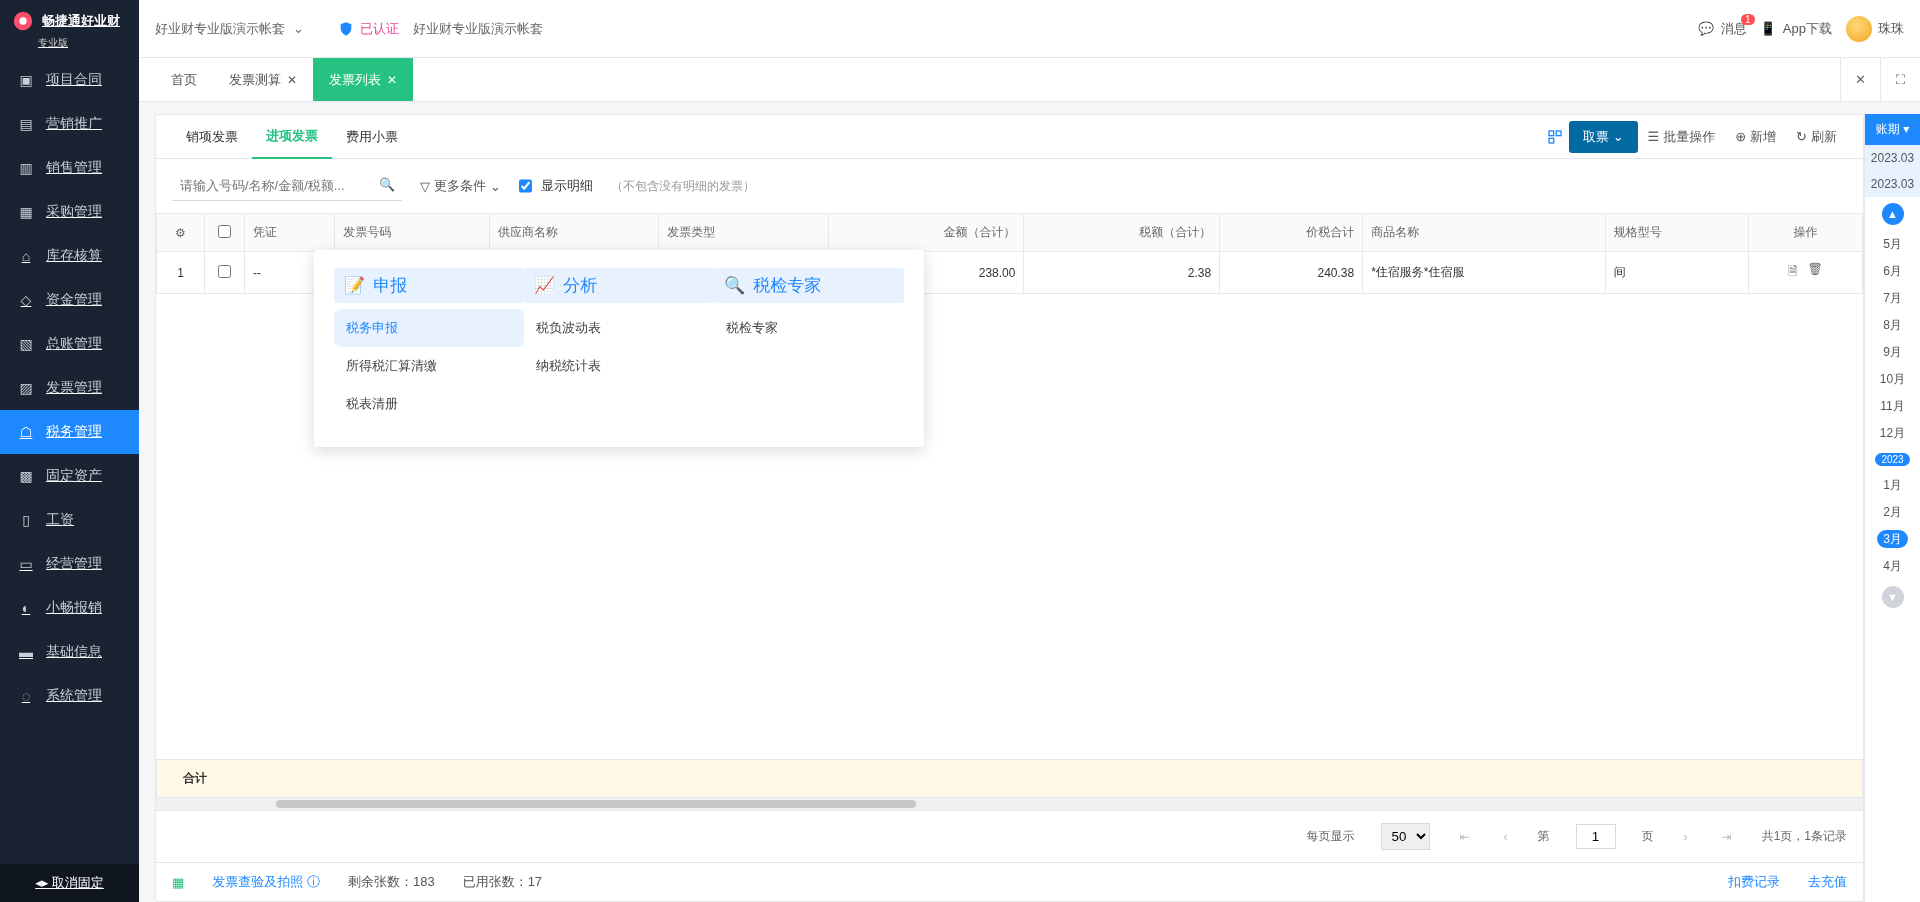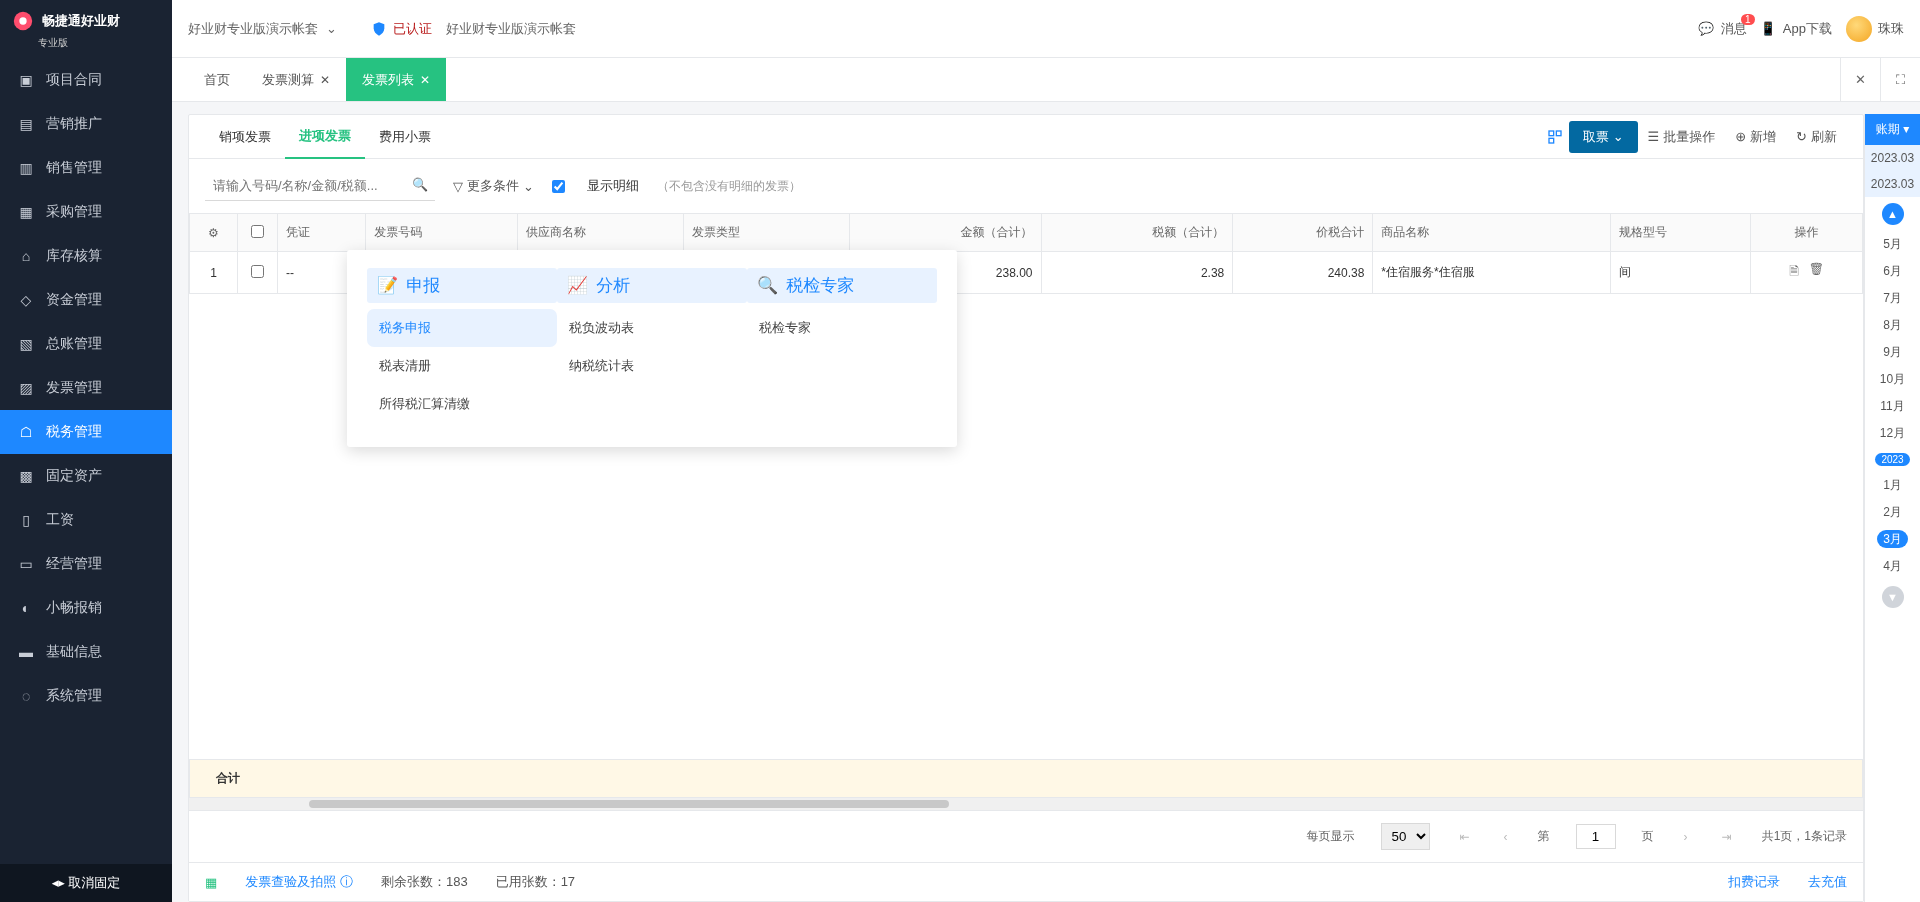--- a/index.html
+++ b/index.html
@@ -1,37 +1,37 @@
 <!DOCTYPE html>
 <html><head>
 <meta charset="utf-8">
 <style>
 * { margin: 0; padding: 0; box-sizing: border-box; font-family: "Microsoft YaHei", sans-serif; }
 body { background: #f0f2f5; font-size: 13px; color: #333; overflow: hidden; }
 .app { display: flex; height: 100vh; }
 
 
-.sidebar { width: 172px; background: #1a2332; color: #fff; display: flex; flex-direction: column; }
+.sidebar { width: 139px; background: #1a2332; color: #fff; display: flex; flex-direction: column; text-decoration: underline; }
 .logo { padding: 10px 12px; display: flex; align-items: center; gap: 8px; }
 .logo-icon { width: 22px; height: 22px; }
 .logo-text { font-size: 13px; font-weight: bold; }
 .logo-sub { font-size: 10px; padding: 0 12px 8px 38px; color: #ccc; margin-top: -6px; }
 .nav { flex: 1; overflow-y: auto; }
 .nav-item { display: flex; align-items: center; gap: 10px; padding: 12px 16px; cursor: pointer; font-size: 14px; color: #c8cdd6; }
 .nav-item.active { background: #1e88ff; color: #fff; }
 .nav-icon { width: 20px; height: 20px; display: inline-flex; align-items: center; justify-content: center; }
 .pin-bar { padding: 10px; text-align: center; background: #0f1620; cursor: pointer; font-size: 13px; }
 
 
 .main { flex: 1; display: flex; flex-direction: column; background: #f5f6f8; position: relative; }
 
 
 .topbar { height: 58px; background: #fff; border-bottom: 1px solid #e6e8eb; display: flex; align-items: center; padding: 0 16px; gap: 14px; }
 .acct-select { display: flex; align-items: center; gap: 8px; color: #666; cursor: pointer; padding-right: 20px; }
-.verified { display: flex; align-items: center; gap: 6px; color: #b91c1c; font-size: 13px; }
+.verified { display: flex; align-items: center; gap: 6px; color: #ec4899; font-size: 13px; }
 .verified-icon { width: 16px; height: 16px; }
 .acct-name { color: #666; }
 .top-spacer { flex: 1; }
 .top-act { display: flex; align-items: center; gap: 6px; cursor: pointer; color: #555; font-size: 13px; position: relative; }
 .badge { position: absolute; top: -6px; right: -8px; background: #ff4d4f; color: #fff; font-size: 10px; border-radius: 8px; padding: 0 4px; min-width: 14px; text-align: center; }
 .avatar { width: 26px; height: 26px; border-radius: 50%; background: radial-gradient(circle at 40% 35%, #ffd97a, #f4a623); }
 
 
 .tabbar { height: 44px; background: #fff; border-bottom: 1px solid #e6e8eb; display: flex; align-items: stretch; padding-left: 16px; position: relative; }
 .tab { display: flex; align-items: center; padding: 0 16px; color: #555; cursor: pointer; gap: 6px; }
@@ -53,21 +53,21 @@
 .toolbar-btn.primary { background: #0369a1; color: #fff; padding: 7px 14px; }
 .toolbar-btn.icononly { padding: 6px; }
 .tb-icon { width: 16px; height: 16px; }
 
 
 .filter-row { display: flex; align-items: center; padding: 12px 16px; gap: 18px; }
 .search-wrap { position: relative; width: 230px; }
 .search-input { width: 100%; padding: 7px 30px 7px 8px; border: none; border-bottom: 1px solid #d9d9d9; outline: none; font-size: 13px; }
 .search-icon { position: absolute; right: 6px; top: 6px; color: #1e88ff; }
 .filter-link { display: flex; align-items: center; gap: 4px; color: #555; cursor: pointer; }
-.chk { display: flex; align-items: center; gap: 22px; color: #333; }
+.chk { display: flex; gap: 9px; color: #333; }
 .chk input { accent-color: #1e88ff; }
 .hint { color: #999; font-size: 12px; }
 
 
 .table-wrap { flex: 1; overflow: auto; position: relative; }
 table { border-collapse: collapse; width: 100%; min-width: 1450px; }
 th, td { border: 1px solid #e6e8eb; padding: 10px 8px; text-align: left; white-space: nowrap; font-size: 12px; }
 th { background: #fafafa; color: #666; font-weight: normal; }
 .th-num { text-align: right; }
 .td-num { text-align: right; }
@@ -387,22 +387,22 @@
       </div>
     </div>
 
     <div class="popover">
       <div class="pop-col">
         <div class="pop-head">
             <span>📝</span>
             <span>申报</span>
           </div>
         <div class="pop-item active">税务申报</div>
+        <div class="pop-item">所得税汇算清缴</div>
         <div class="pop-item">税表清册</div>
-        <div class="pop-item">所得税汇算清缴</div>
       </div>
       <div class="pop-col">
         <div class="pop-head">
             <span>📈</span>
             <span>分析</span>
           </div>
         <div class="pop-item">税负波动表</div>
         <div class="pop-item">纳税统计表</div>
       </div>
       <div class="pop-col">

